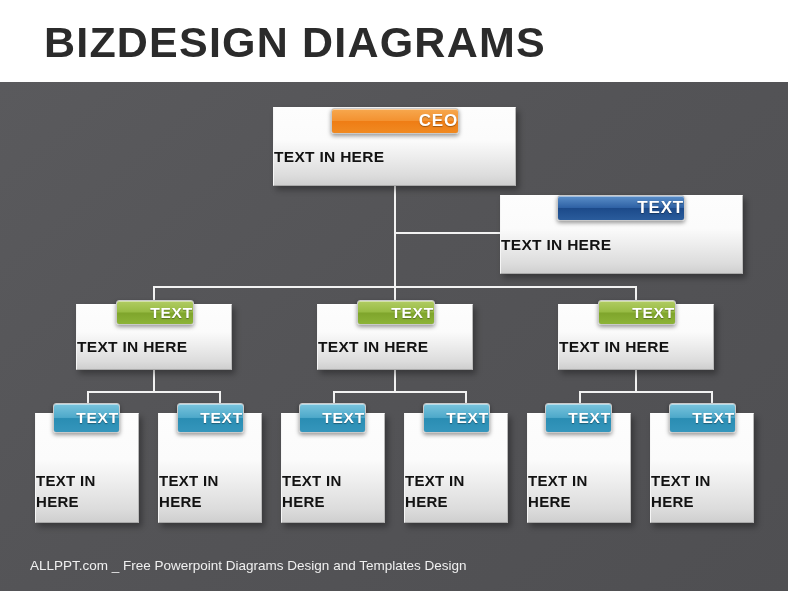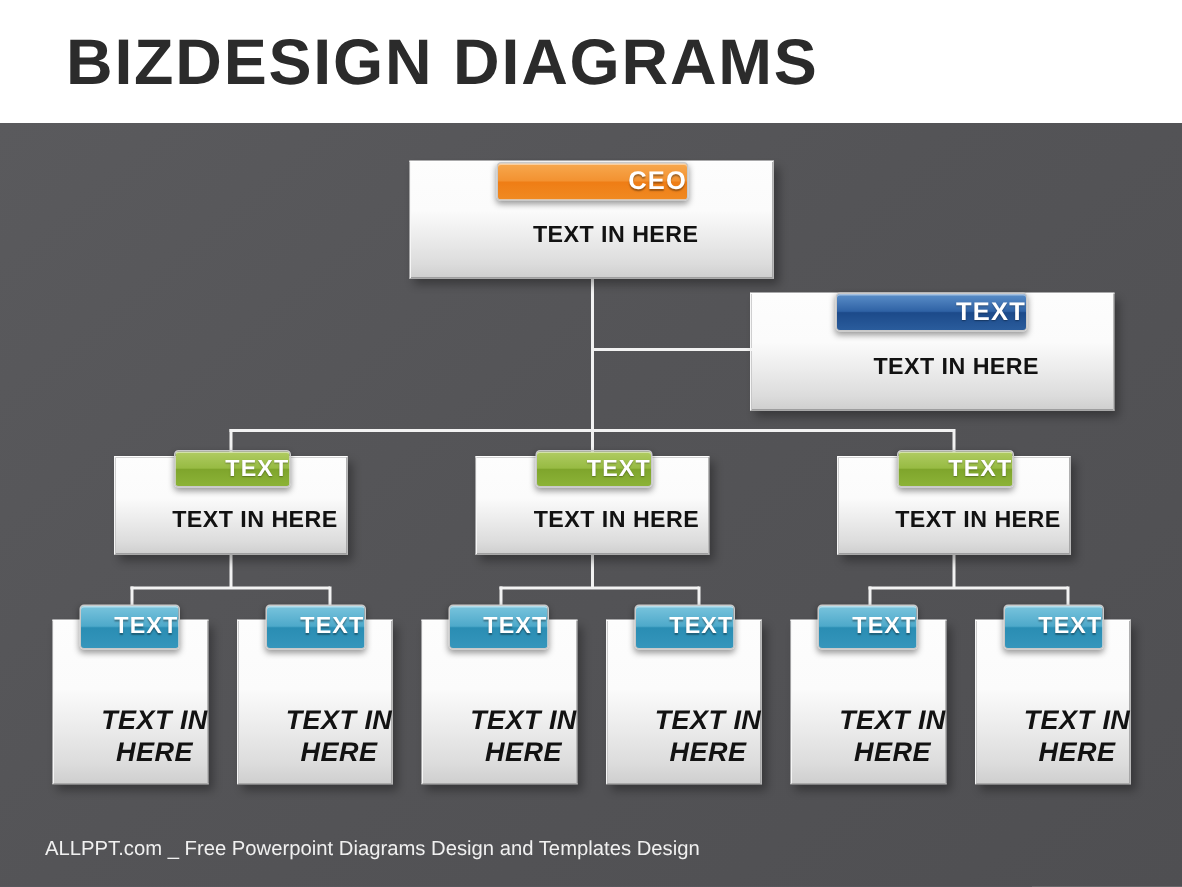--- a/index.html
+++ b/index.html
@@ -11,21 +11,21 @@
     height: 591px;
     background: #ffffff;
     font-family: "Liberation Sans", sans-serif;
     overflow: hidden;
   }
 
   .slide {
     position: relative;
     width: 688px;
     height: 591px;
-    background: #0f172a;
+    background: #8b5cf6;
   }
 
   
   .header-band {
     position: absolute;
     left: 0;
     top: 0;
     width: 788px;
     height: 82px;
     background: #ffffff;
@@ -68,42 +68,40 @@
     box-sizing: border-box;
     background: linear-gradient(to bottom, #fdfdfd 0%, #fbfbfb 42%, #eeeeee 62%, #dcdcdc 88%, #cfcfcf 100%);
     border-top: 1px solid #ffffff;
     border-left: 1px solid #f6f6f6;
     border-right: 1px solid #b9b9b9;
     border-bottom: 1px solid #a9a9a9;
     box-shadow: 3px 4px 6px rgba(0,0,0,0.33);
   }
   .node-label {
     position: absolute;
-    left: 16px;
+    left: 0;
     width: 100%;
-    text-align: center;
     font-weight: bold;
     color: #121212;
     font-family: "Liberation Sans", sans-serif;
     letter-spacing: 0.3px;
   }
 
   
   .tier-top .node-label,
   .tier-branch .node-label,
   .tier-mid .node-label {
     font-size: 15.5px;
     top: 50%;
     transform: translateY(1px);
   }
   .tier-leaf .node-label {
-    font-size: 18px;
+    font-size: 15px;
     line-height: 21px;
     top: 56px;
-    font-style: italic;
   }
 
   
   .badge {
     position: absolute;
     box-sizing: border-box;
     display: flex;
     align-items: center;
     justify-content: flex-end;
     font-weight: bold;

